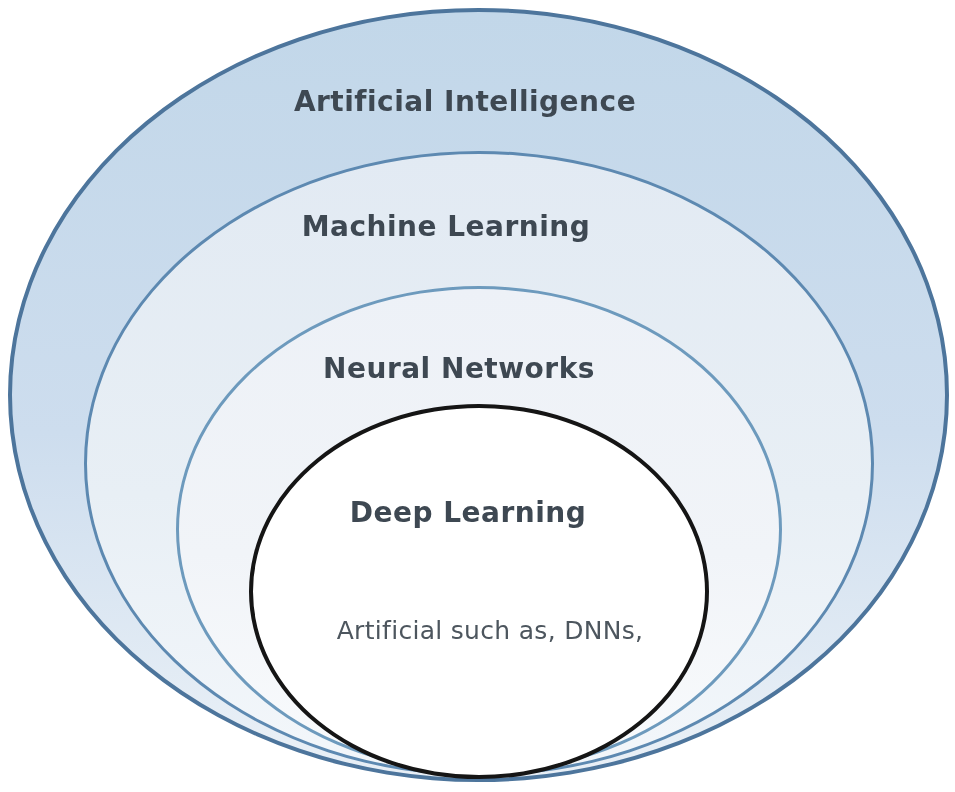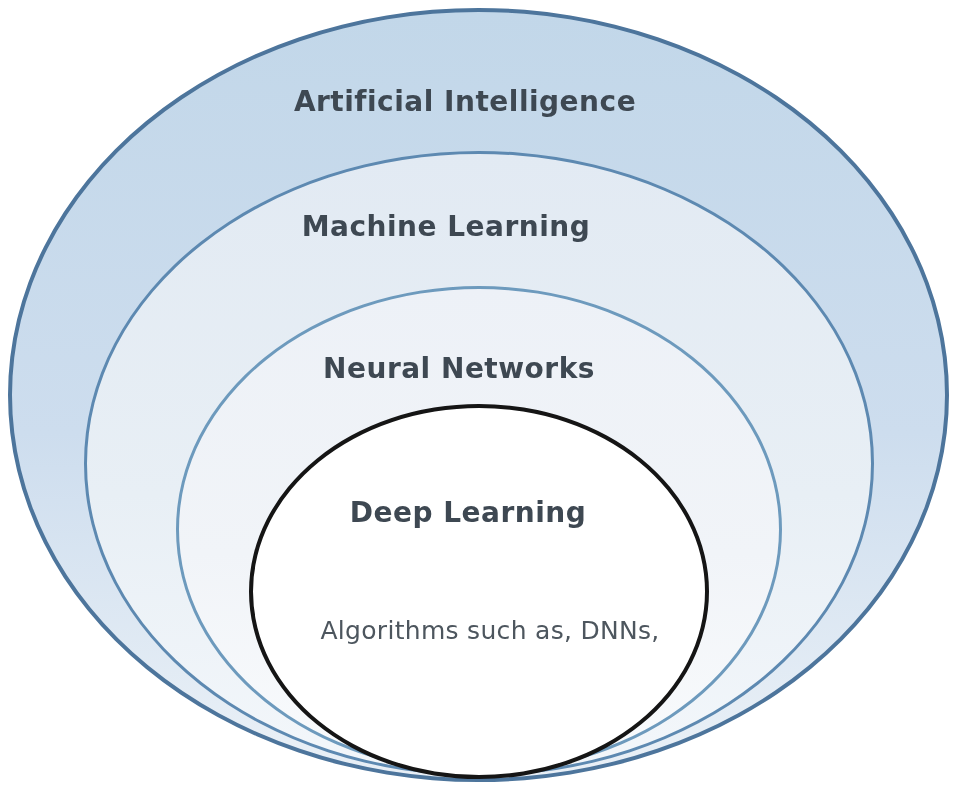--- a/index.html
+++ b/index.html
@@ -90,16 +90,16 @@
 
   <div class="layer-label label-ml" style="color: rgb(62, 72, 82);">Machine Learning</div>
 
   <div class="layer-label label-ai" style="color: rgb(62, 72, 82);">Artificial Intelligence</div>
 
   <div class="layer-label label-dl" style="color: rgb(62, 72, 82);">Deep Learning</div>
 
   <div class="layer-label label-nn" style="color: rgb(62, 72, 82);">Neural Networks</div>
 
   <div class="dl-description" style="color: rgb(77, 86, 94);">
-    <div>Algorithms such as, DNNs,</div>
+    <div>Artificial such as, DNNs,</div>
   </div>
 
 </div>
 
 </body></html>

